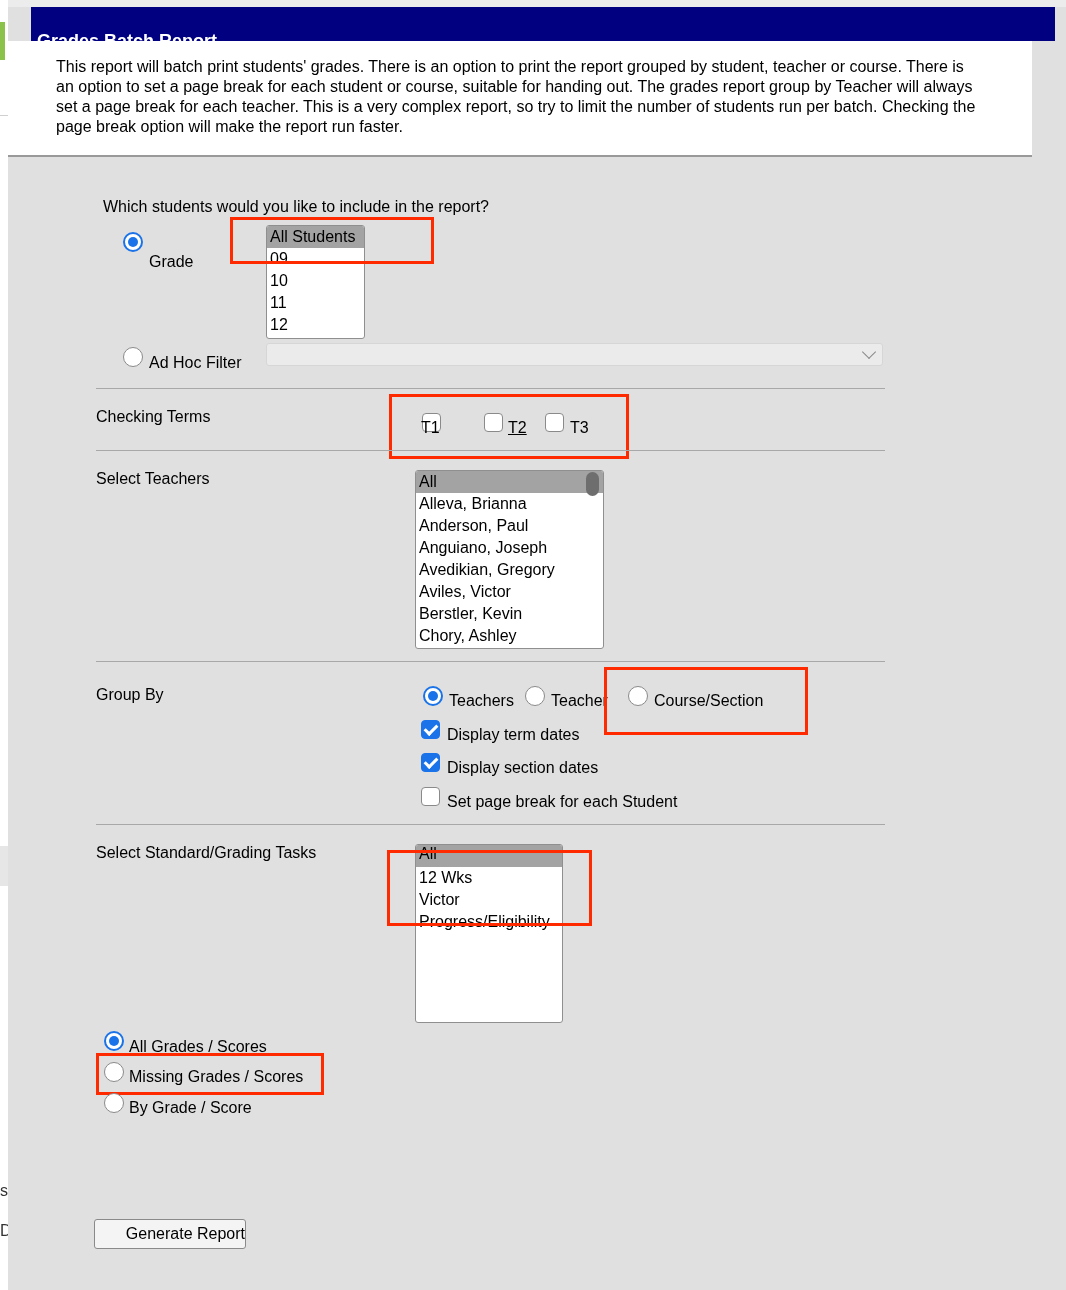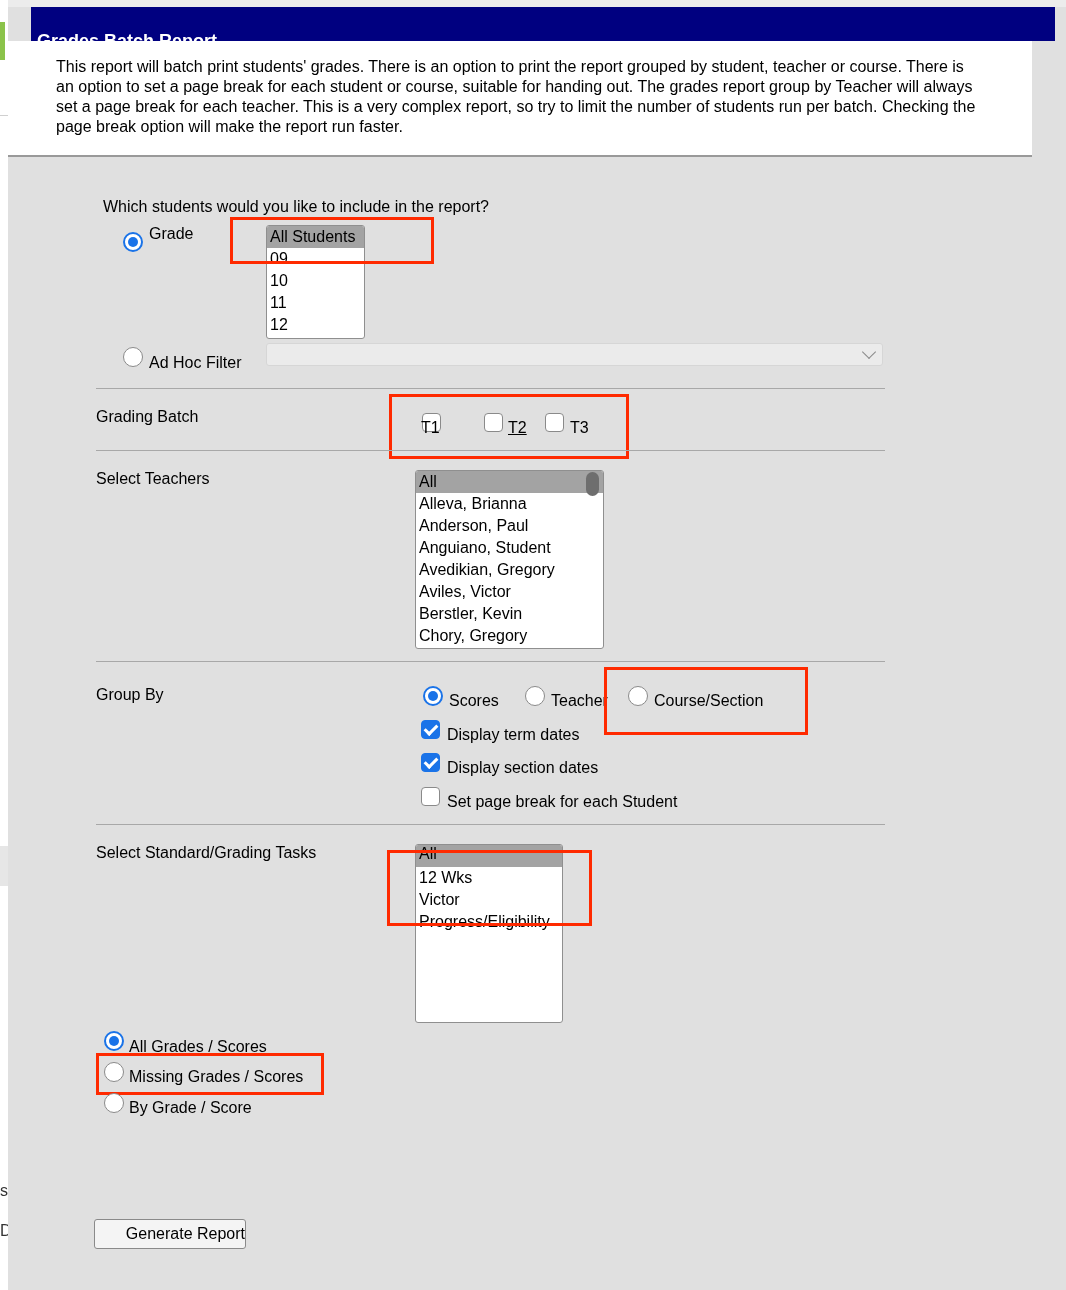--- a/index.html
+++ b/index.html
@@ -124,69 +124,69 @@
 
 <div class="frame">
   <div class="title-bar">Grades Batch Report</div>
   <div class="desc-box">
     <div class="desc-text">This report will batch print students' grades. There is an option to print the report grouped by student, teacher or course. There is an option to set a page break for each student or course, suitable for handing out. The grades report group by Teacher will always set a page break for each teacher. This is a very complex report, so try to limit the number of students run per batch. Checking the page break option will make the report run faster.</div>
   </div>
 
   <div class="abs label" style="left:95px; top:191px;text-align:center;">Which students would you like to include in the report?</div>
 
   <div class="radio on" style="left:115px; top:225px;"></div>
-  <div class="abs label" style="left:141px; top:218px;text-align:center;">Grade</div>
+  <div class="abs label" style="left:141px; top:246px;text-align:center;">Grade</div>
 
   <div class="listbox" style="left:258px; top:218px; width:99px; height:114px;">
     <div class="opt sel">All Students</div>
     <div class="opt">09</div>
     <div class="opt">10</div>
     <div class="opt">11</div>
     <div class="opt">12</div>
   </div>
   <div class="redbox" style="left:222px; top:210px; width:204px; height:47px;"></div>
 
   <div class="radio" style="left:115px; top:340px;"></div>
   <div class="abs label" style="left:141px; top:347px;">Ad Hoc Filter</div>
   <div class="dropdown" style="left:258px; top:336px; width:617px; height:23px;">
     <span></span>
     <div class="chev"></div>
   </div>
 
   <div class="hr" style="left:88px; top:381px; width:789px;"></div>
 
-  <div class="abs label" style="left:88px; top:401px;">Grading Batch</div>
+  <div class="abs label" style="left:88px; top:401px;">Checking Terms</div>
   <div class="check" style="left:414px; top:406px;"></div>
   <div class="abs label" style="left:413px; top:412px;">T1</div>
   <div class="check" style="left:476px; top:406px;"></div>
   <div class="abs label" style="left:500px; top:412px;text-decoration:underline;">T2</div>
   <div class="check" style="left:537px; top:406px;"></div>
   <div class="abs label" style="left:562px; top:412px;">T3</div>
   <div class="redbox" style="left:381px; top:387px; width:240px; height:65px;"></div>
 
   <div class="hr" style="left:88px; top:443px; width:789px;"></div>
 
   <div class="abs label" style="left:88px; top:463px;">Select Teachers</div>
   <div class="listbox" style="left:407px; top:463px; width:189px; height:179px;">
     <div class="opt sel">All</div>
     <div class="opt">Alleva, Brianna</div>
     <div class="opt">Anderson, Paul</div>
-    <div class="opt">Anguiano, Student</div>
+    <div class="opt">Anguiano, Joseph</div>
     <div class="opt">Avedikian, Gregory</div>
     <div class="opt">Aviles, Victor</div>
     <div class="opt">Berstler, Kevin</div>
-    <div class="opt">Chory, Gregory</div>
+    <div class="opt">Chory, Ashley</div>
     <div class="scroll-thumb"></div>
   </div>
 
   <div class="hr" style="left:88px; top:654px; width:789px;"></div>
 
   <div class="abs label" style="left:88px; top:679px;">Group By</div>
   <div class="radio on" style="left:415px; top:679px;"></div>
-  <div class="abs label" style="left:441px; top:685px;">Scores</div>
+  <div class="abs label" style="left:441px; top:685px;">Teachers</div>
   <div class="radio" style="left:517px; top:679px;"></div>
   <div class="abs label" style="left:543px; top:685px;">Teacher</div>
   <div class="radio" style="left:620px; top:679px;"></div>
   <div class="abs label" style="left:646px; top:685px;">Course/Section</div>
   <div class="redbox" style="left:596px; top:660px; width:204px; height:68px;"></div>
 
   <div class="check on" style="left:413px; top:713px;"></div>
   <div class="abs label" style="left:439px; top:719px;">Display term dates</div>
   <div class="check on" style="left:413px; top:746px;"></div>
   <div class="abs label" style="left:439px; top:752px;">Display section dates</div>

